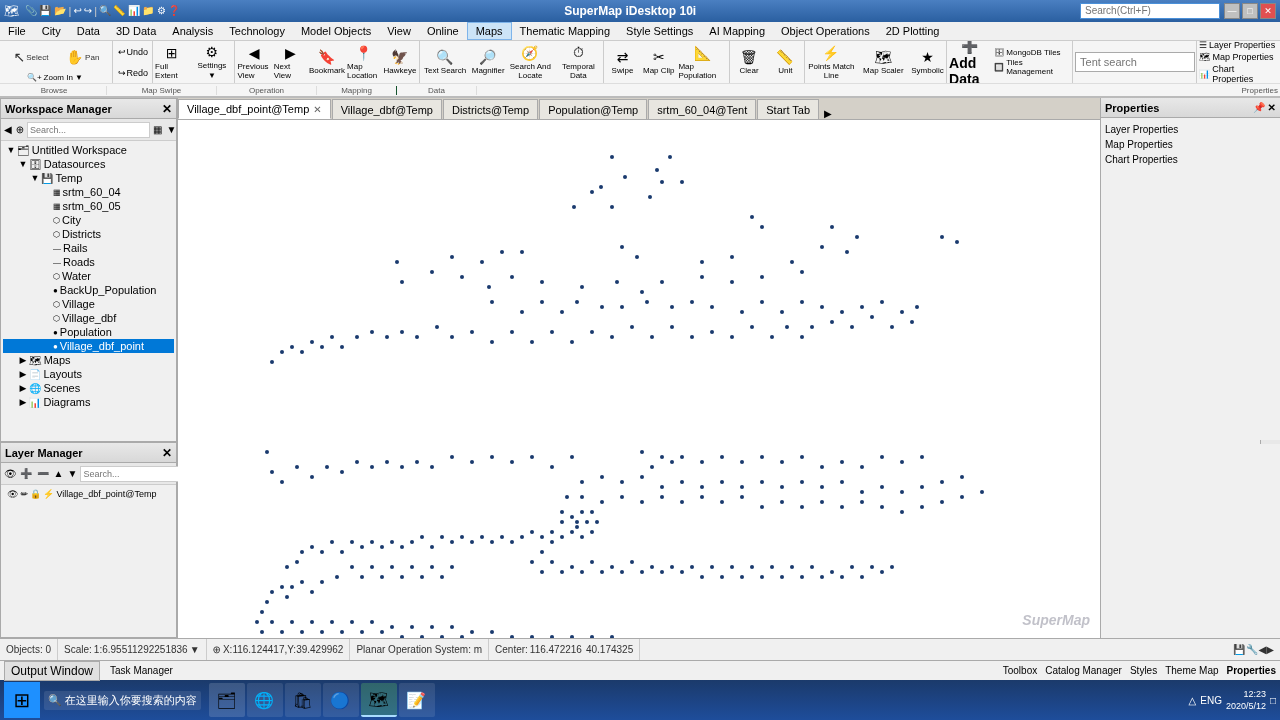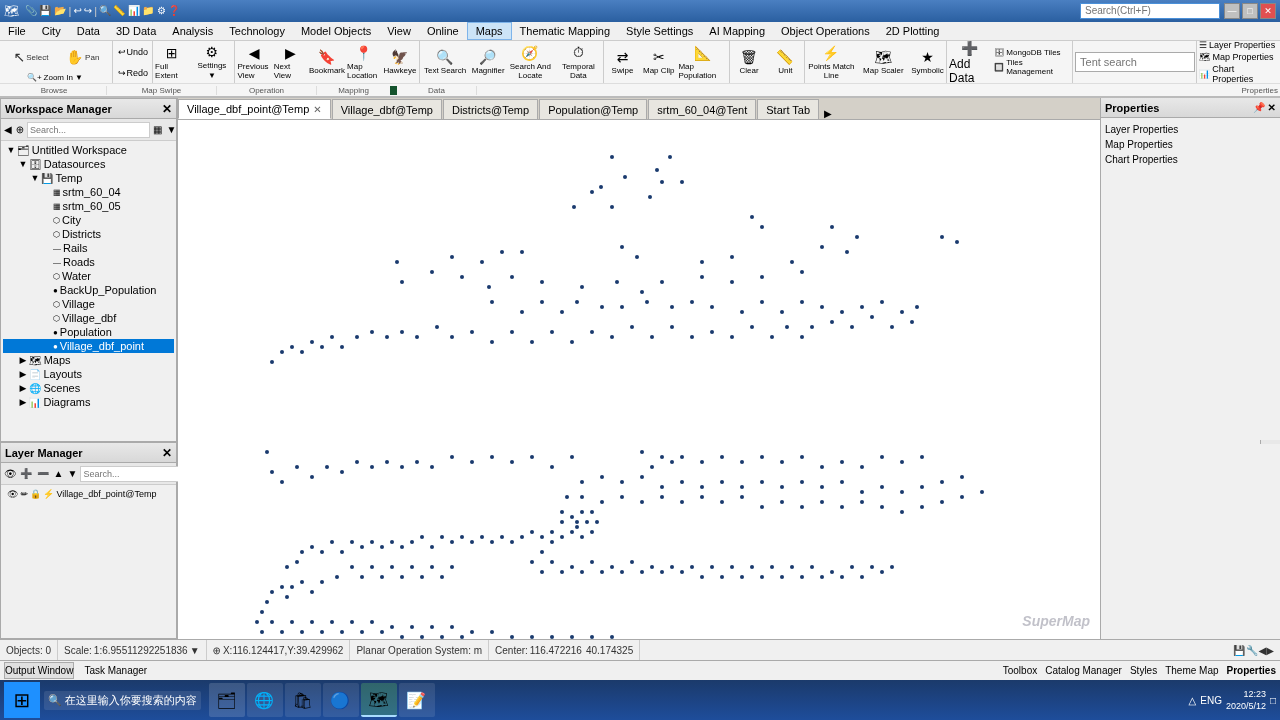--- a/index.html
+++ b/index.html
@@ -288,20 +288,21 @@
       <span style="font-size:10px;">↩</span>
       <span style="font-size:10px;">↪</span>
       <span style="color:#ccc;">|</span>
       <span style="font-size:10px;">🔍</span>
       <span style="font-size:10px;">📏</span>
       <span style="font-size:10px;">📊</span>
       <span style="font-size:10px;">📁</span>
       <span style="font-size:10px;">⚙</span>
       <span style="font-size:10px;">❓</span>
     </div>
+    <div class="titlebar-title">SuperMap iDesktop 10i</div>
     <div style="display:flex; align-items:center; gap:4px;">
       <input type="text" style="width: 140px; height: 16px; font-size: 10px; border: 1px solid rgb(74, 144, 217); padding: 0px 4px;" placeholder="Search(Ctrl+F)">
       <div class="titlebar-controls">
         <div class="titlebar-btn">—</div>
         <div class="titlebar-btn">□</div>
         <div class="titlebar-btn" style="background:#e05050; color:white;">✕</div>
       </div>
     </div>
   </div>
 
@@ -452,21 +453,21 @@
     </div>
     <div class="medium-btn">
       <span class="medium-icon">★</span>
       <span style="font-size:8px;">Symbolic</span>
     </div>
 
     <div style="border-right:1px solid #ccc; height:42px;"></div>
 
     <div class="medium-btn" style="width:44px;">
       <span class="medium-icon">➕</span>
-      <span style="font-size:12px;">Add Data</span>
+      <span style="font-size:14px;font-weight:bold;">Add Data</span>
     </div>
 
     <div style="display:flex; flex-direction:column; padding:2px; border-right:1px solid #ccc; font-size:8px; gap:1px; height:42px; justify-content:center;">
       <div style="display:flex; align-items:center; gap:2px; cursor:pointer;">
         <span>🗄</span>
           <span>MongoDB Tiles</span>
       </div>
       <div style="display:flex; align-items:center; gap:2px; cursor:pointer;">
         <span>🔲</span>
           <span>Tiles Management</span>
@@ -489,21 +490,21 @@
         <span>📊</span>
           <span>Chart Properties</span>
       </div>
     </div>
   </div>
 
   <div style="height:14px; background:#f5f5f5; border-bottom:2px solid #bbb; display:flex; align-items:center; font-size:8px; color:#555; padding:0 2px;">
     <span style="width:105px; text-align:center; border-right:1px solid #ddd;">Browse</span>
     <span style="width:110px; text-align:center; border-right:1px solid #ddd;">Map Swipe</span>
     <span style="width:100px; text-align:center; border-right:1px solid #ddd;">Operation</span>
-    <span style="width:80px; text-align:center; border-right:7px solid #14532d;">Mapping</span>
+    <span style="width:80px; text-align:center; border-right:1px solid #14532d;">Mapping</span>
     <span style="width:80px; text-align:center; border-right:1px solid #ddd;">Data</span>
     <span style="flex:1; text-align:right;">Properties</span>
   </div>
 
   <div class="main-area">
 
     <div class="left-panels">
 
       <div class="panel workspace-panel">
         <div class="panel-header">
@@ -1045,21 +1046,21 @@
         <span>◀</span>
         <span>▶</span>
     </div>
   </div>
 
   <div style="position:absolute; right:0; top:440px; width:20px; background:#e8e8e8; border-left:1px solid #aaa; display:flex; flex-direction:column; font-size:8px; gap:1px; padding:2px;">
   </div>
 
   <div style="height:20px; background:#f0f0f0; border-top:1px solid #aaa; display:flex; align-items:center; justify-content:space-between; padding:0 4px; font-size:10px;">
     <div style="display:flex; gap:4px; align-items:center;">
-      <div style="cursor:pointer; padding:2px 0; background:#e0e0e0; border:1px solid #aaa; font-size:10px;">Output Window</div>
+      <div style="cursor:pointer; padding:2px 6px; background:#e0e0e0; border:1px solid #aaa; font-size:12px;">Output Window</div>
       <div style="cursor:pointer; padding:2px 6px; font-size:10px;">Task Manager</div>
     </div>
     <div style="display:flex; align-items:center; gap:8px; font-size:10px;">
       <span style="cursor:pointer;">Toolbox</span>
       <span style="cursor:pointer;">Catalog Manager</span>
       <span style="cursor:pointer;">Styles</span>
       <span style="cursor:pointer;">Theme Map</span>
       <span style="cursor:pointer; font-weight:bold;">Properties</span>
     </div>
   </div>

